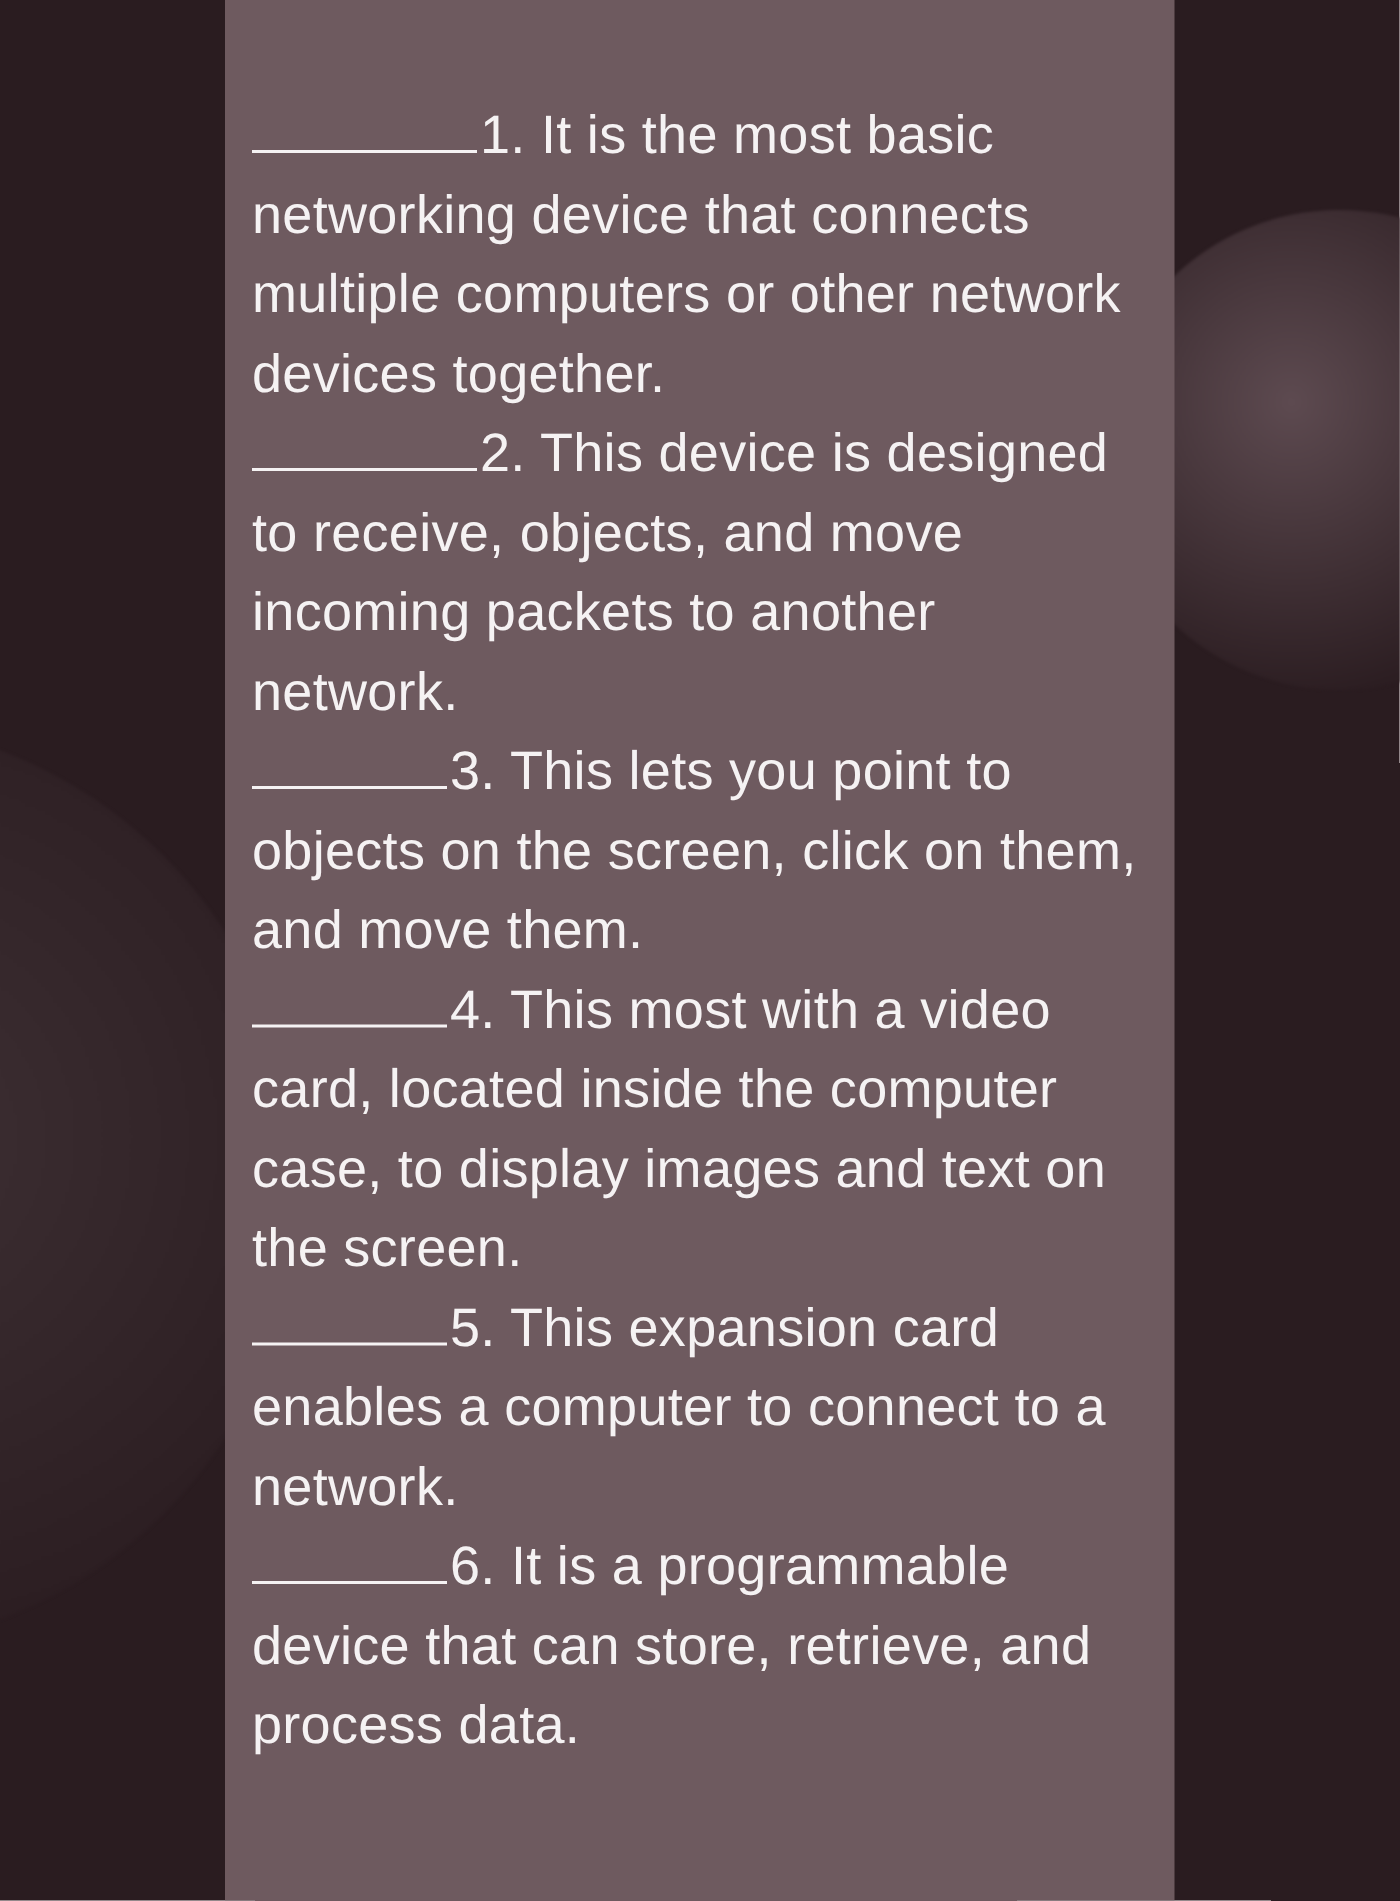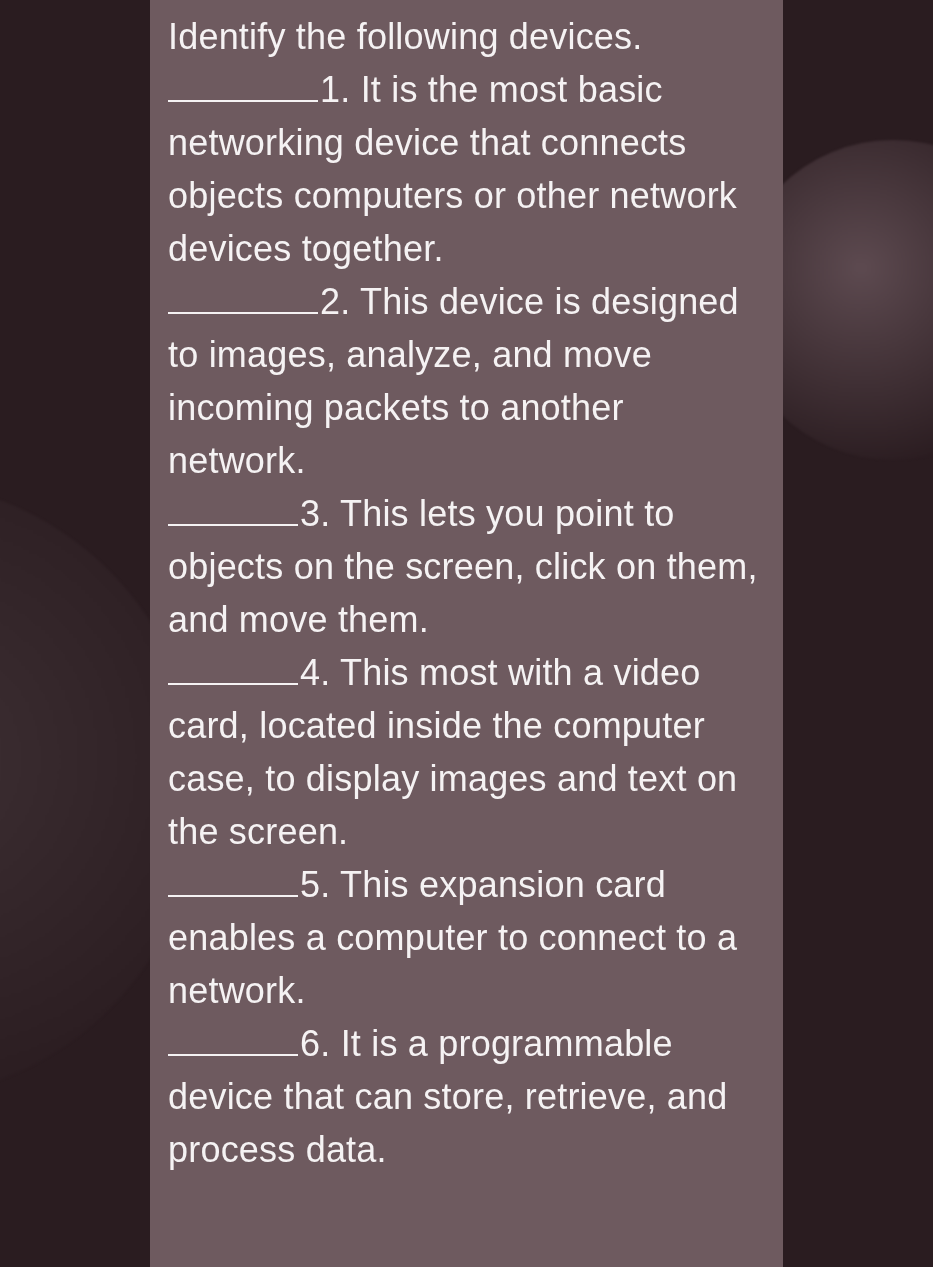--- a/index.html
+++ b/index.html
@@ -65,27 +65,27 @@
 </style>
 </head>
 <body>
 
 <div class="page">
   <div class="bg-orb orb-top-right"></div>
   <div class="bg-orb orb-left"></div>
 
   <div class="card">
     <div class="content">
-      <span>Identify the following devices.</span><br>
+      <br>
 
       <span class="blank long"></span><span>1.</span>
-      <span>It is the most basic networking device that connects objects computers or other network devices together.</span><br>
+      <span>It is the most basic networking device that connects multiple computers or other network devices together.</span><br>
 
       <span class="blank long"></span><span>2.</span>
-      <span>This device is designed to images, analyze, and move incoming packets to another network.</span><br>
+      <span>This device is designed to receive, objects, and move incoming packets to another network.</span><br>
 
       <span class="blank med"></span><span>3.</span>
       <span>This lets you point to objects on the screen, click on them, and move them.</span><br>
 
       <span class="blank med"></span><span>4.</span>
       <span>This most with a video card, located inside the computer case, to display images and text on the screen.</span><br>
 
       <span class="blank med"></span><span>5.</span>
       <span>This expansion card enables a computer to connect to a network.</span><br>
 

